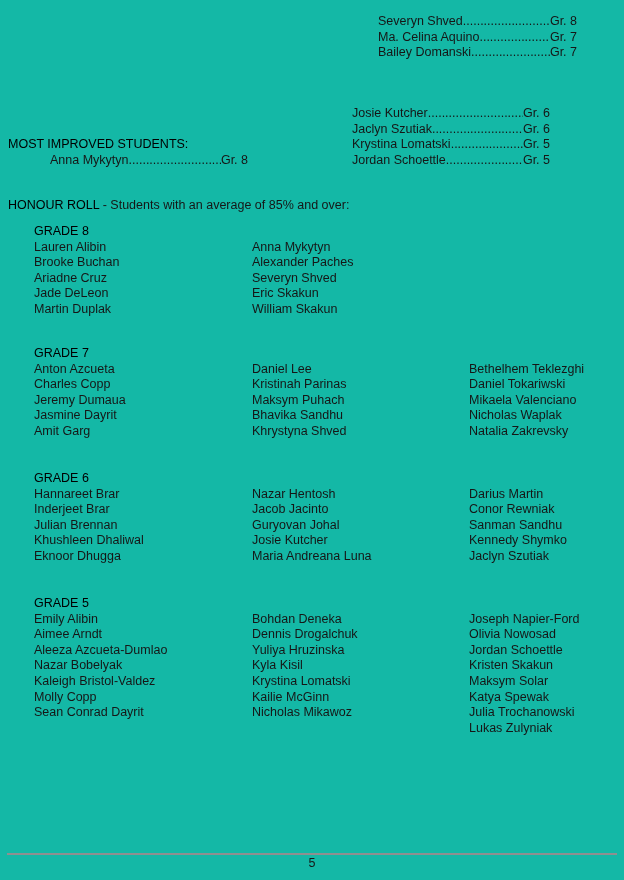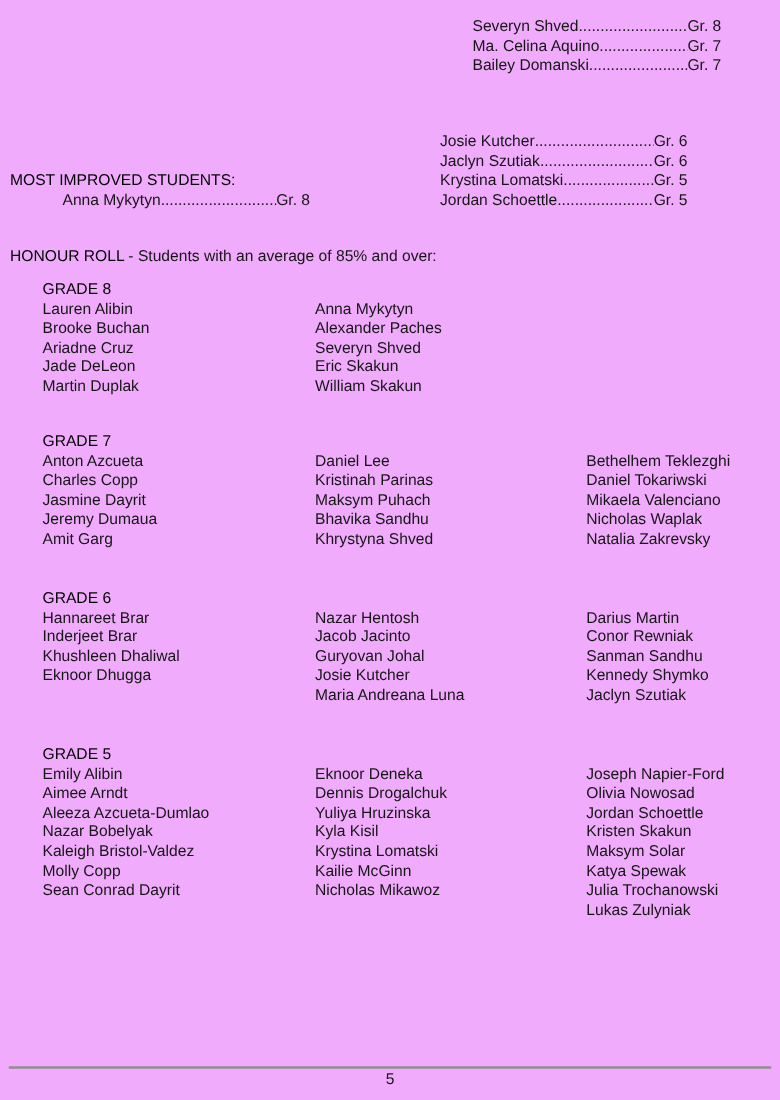--- a/index.html
+++ b/index.html
@@ -1,20 +1,20 @@
 <!DOCTYPE html>
 <html><head>
 <meta charset="utf-8">
 <style>
   html, body { margin: 0; padding: 0; background: #ffffff; }
   .page {
     position: relative;
     width: 624px;
     height: 880px;
-    background: #f0abfc;
+    background: #14b8a6;
     font-family: "Liberation Sans", sans-serif;
     font-size: 12.5px;
     line-height: 15.6px;
     color: #161616;
     overflow: hidden;
   }
   .abs { position: absolute; }
   .bold-heading { font-weight: normal; color: #000000; }
   .leader-row { display: flex; }
   .l-name, .l-grade { white-space: nowrap; }
@@ -126,22 +126,22 @@
     </div>
   </div>
 
   <div class="grade-section" style="top:346px">
     <div class="bold-heading">GRADE 7</div>
     <div class="cols">
       <div>
 
       <div class="name">Anton Azcueta</div>
           <div class="name">Charles Copp</div>
+          <div class="name">Jeremy Dumaua</div>
           <div class="name">Jasmine Dayrit</div>
-          <div class="name">Jeremy Dumaua</div>
           <div class="name">Amit Garg</div>
         </div>
       <div>
 
       <div class="name">Daniel Lee</div>
           <div class="name">Kristinah Parinas</div>
           <div class="name">Maksym Puhach</div>
           <div class="name">Bhavika Sandhu</div>
           <div class="name">Khrystyna Shved</div>
         </div>
@@ -156,20 +156,21 @@
     </div>
   </div>
 
   <div class="grade-section" style="top:471px">
     <div class="bold-heading">GRADE 6</div>
     <div class="cols">
       <div>
 
       <div class="name">Hannareet Brar</div>
           <div class="name">Inderjeet Brar</div>
+          <div class="name">Julian Brennan</div>
           <div class="name">Khushleen Dhaliwal</div>
           <div class="name">Eknoor Dhugga</div>
         </div>
       <div>
 
       <div class="name">Nazar Hentosh</div>
           <div class="name">Jacob Jacinto</div>
           <div class="name">Guryovan Johal</div>
           <div class="name">Josie Kutcher</div>
           <div class="name">Maria Andreana Luna</div>
@@ -193,21 +194,21 @@
       <div class="name">Emily Alibin</div>
           <div class="name">Aimee Arndt</div>
           <div class="name">Aleeza Azcueta-Dumlao</div>
           <div class="name">Nazar Bobelyak</div>
           <div class="name">Kaleigh Bristol-Valdez</div>
           <div class="name">Molly Copp</div>
           <div class="name">Sean Conrad Dayrit</div>
         </div>
       <div>
 
-      <div class="name">Eknoor Deneka</div>
+      <div class="name">Bohdan Deneka</div>
           <div class="name">Dennis Drogalchuk</div>
           <div class="name">Yuliya Hruzinska</div>
           <div class="name">Kyla Kisil</div>
           <div class="name">Krystina Lomatski</div>
           <div class="name">Kailie McGinn</div>
           <div class="name">Nicholas Mikawoz</div>
         </div>
       <div>
 
       <div class="name">Joseph Napier-Ford</div>

